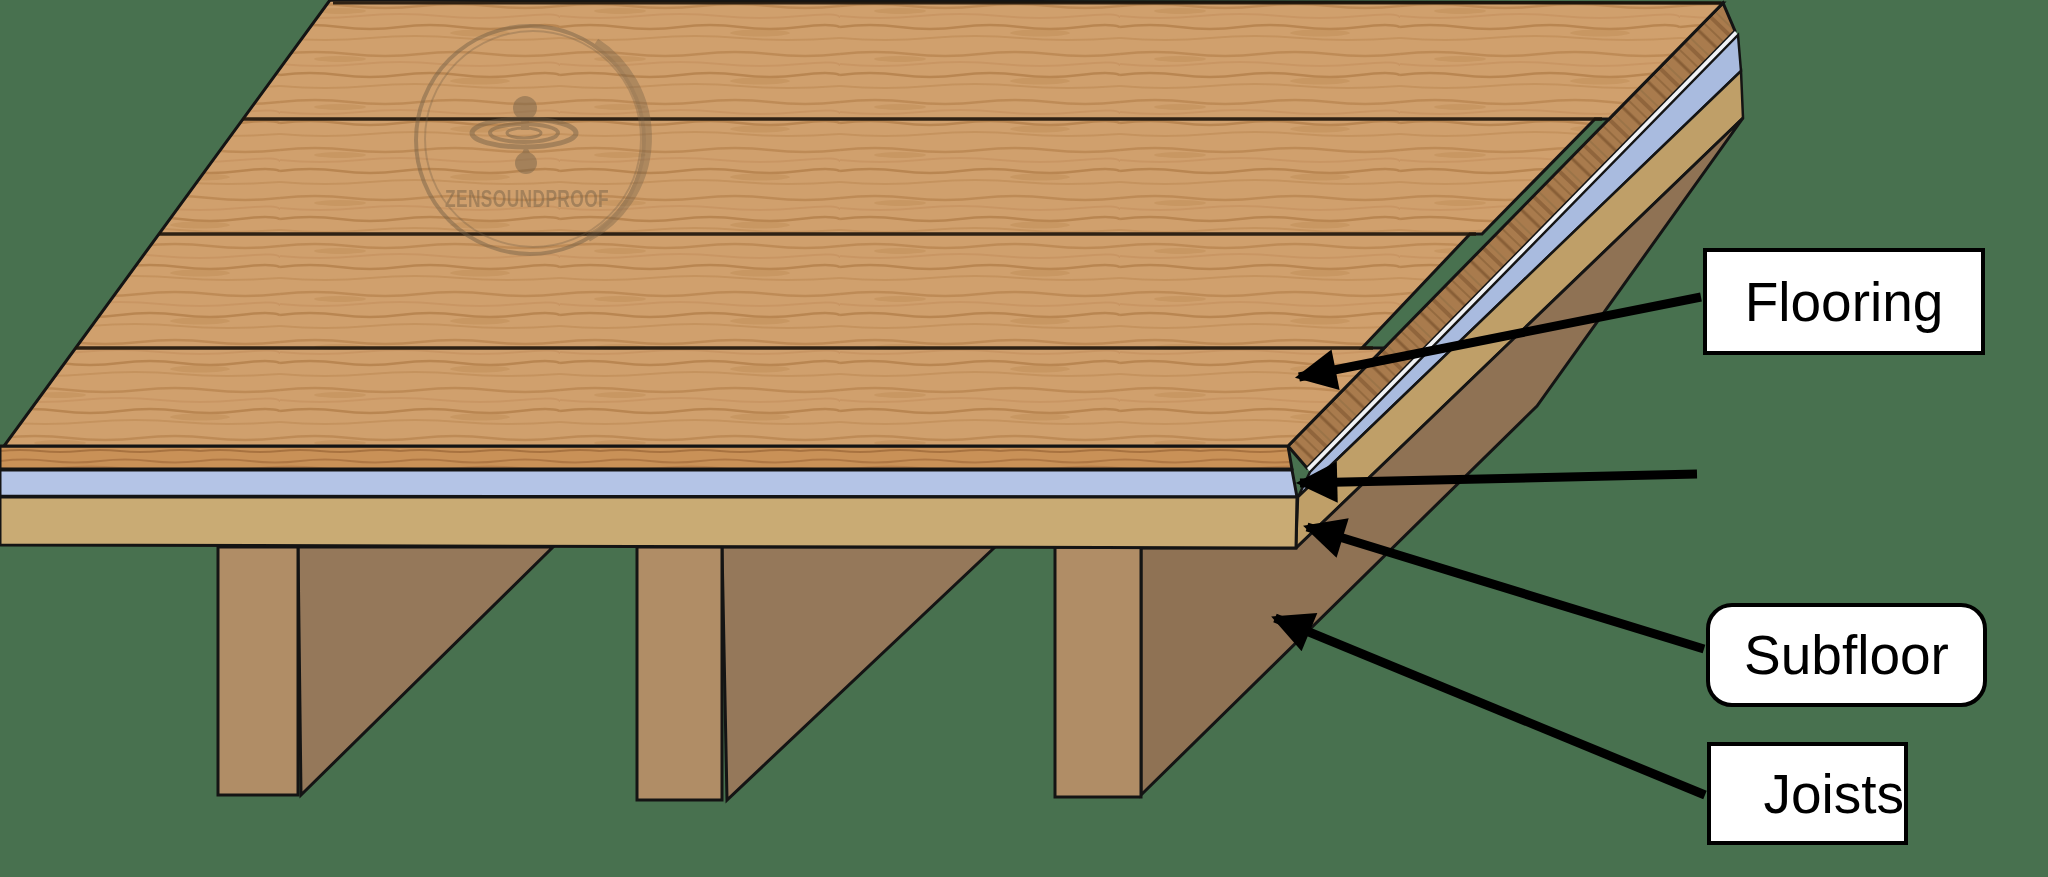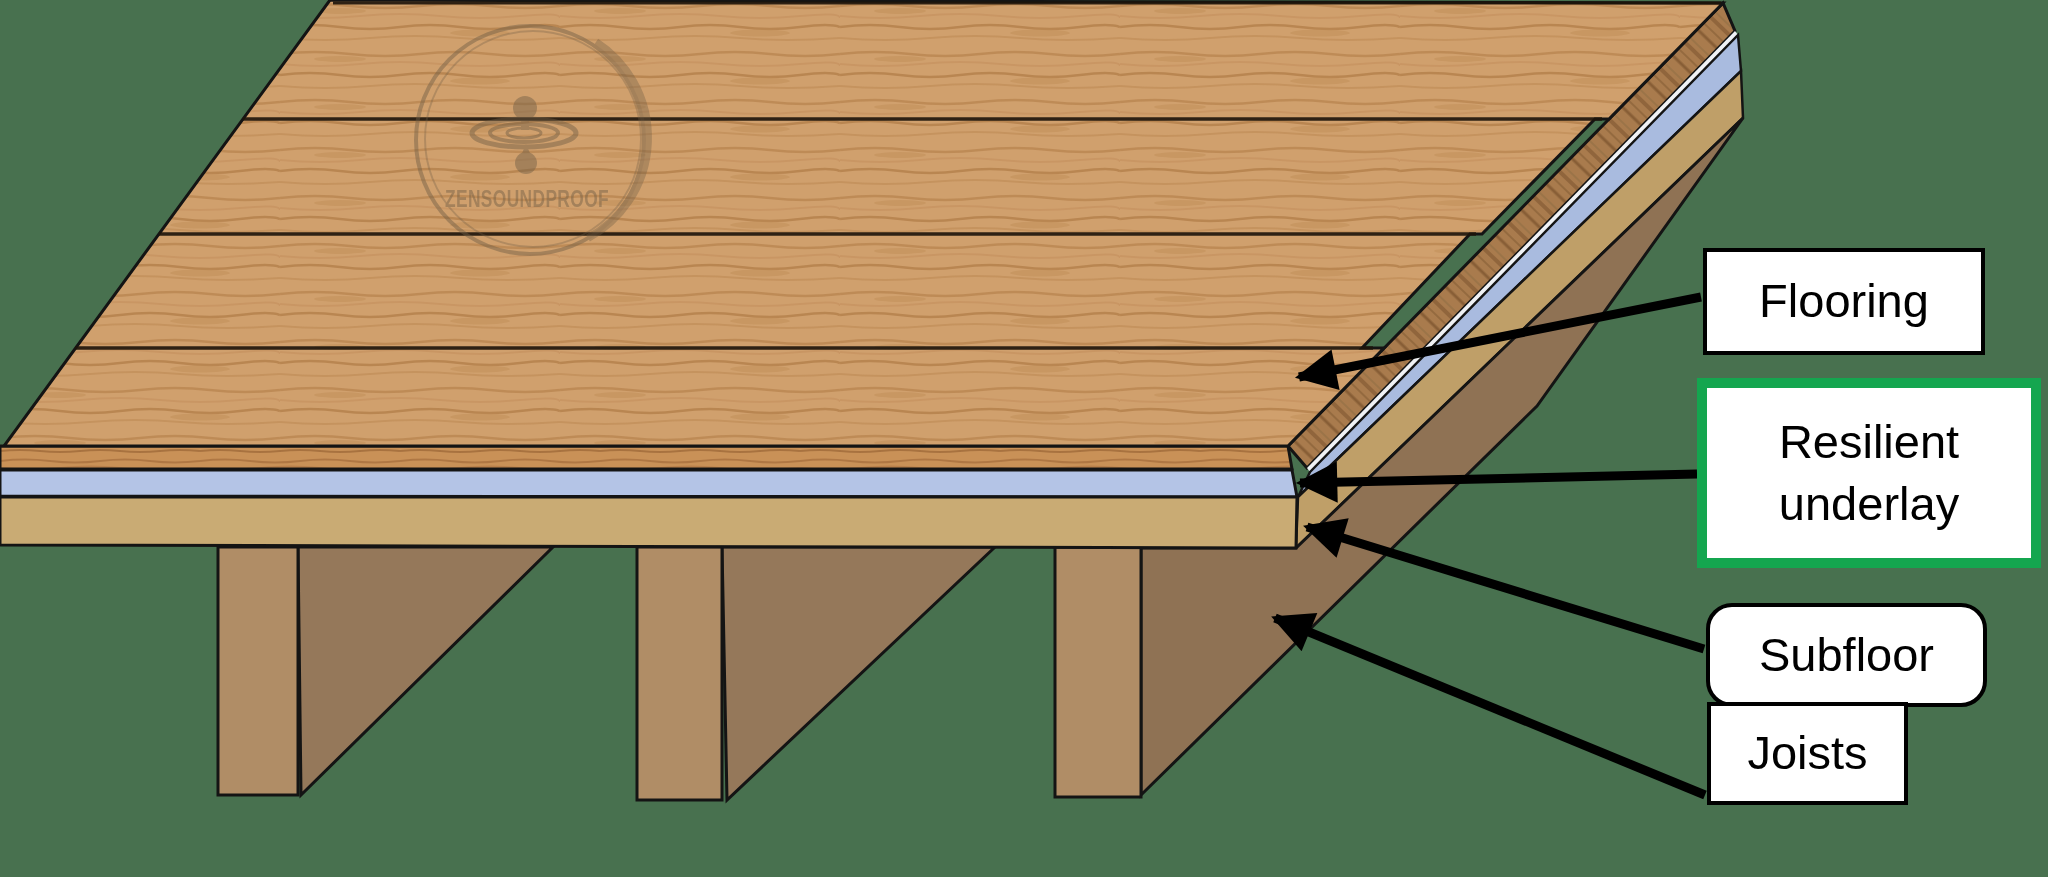--- a/index.html
+++ b/index.html
@@ -12,33 +12,33 @@
   .stage svg{position:absolute;left:0;top:0;}
   .label-box{
     position:absolute;
     box-sizing:border-box;
     background:#ffffff;
     border:4px solid #000000;
     display:flex;
     align-items:center;
     justify-content:center;
     text-align:center;
-    font-size:47px;
+    font-size:55px;
     color:#000000;
     line-height:1.2;
   }
   .label-flooring{left:1703px;top:248px;width:282px;height:107px;}
   .label-resilient{
     left:1697px;top:378px;width:344px;height:190px;
     border:10px solid #14a64f;
     flex-direction:column;
     line-height:1.32;
   }
   .label-subfloor{left:1706px;top:603px;width:281px;height:104px;border-radius:26px;}
-  .label-joists{left:1707px;top:702px;width:201px;height:103px;}
+  .label-joists{left:1707px;top:742px;width:201px;height:103px;justify-content:flex-end;}
 </style>
 </head>
 <body>
 
 <div class="stage">
 
   <svg width="2048" height="877" viewBox="0 0 2048 877">
     <defs>
       <pattern id="woodTop" width="280" height="48" patternUnits="userSpaceOnUse">
         <rect width="280" height="48" fill="#d0a06d"></rect>
@@ -112,24 +112,20 @@
       <line x1="1697" y1="474" x2="1300" y2="483" marker-end="url(#arrowHead)" stroke="#000000"></line>
       <line x1="1704" y1="649" x2="1307" y2="527" marker-end="url(#arrowHead)" stroke="#000000"></line>
       <line x1="1705" y1="795" x2="1275" y2="618" marker-end="url(#arrowHead)" stroke="#000000"></line>
     </g>
   </svg>
 
   <div class="label-box label-flooring">
     <span>Flooring</span>
   </div>
 
-  <div class="label-box label-resilient">
-    <span>Resilient</span>
-    <span>underlay</span>
-  </div>
 
   <div class="label-box label-subfloor">
     <span>Subfloor</span>
   </div>
 
   <div class="label-box label-joists">
     <span>Joists</span>
   </div>
 
 </div>

